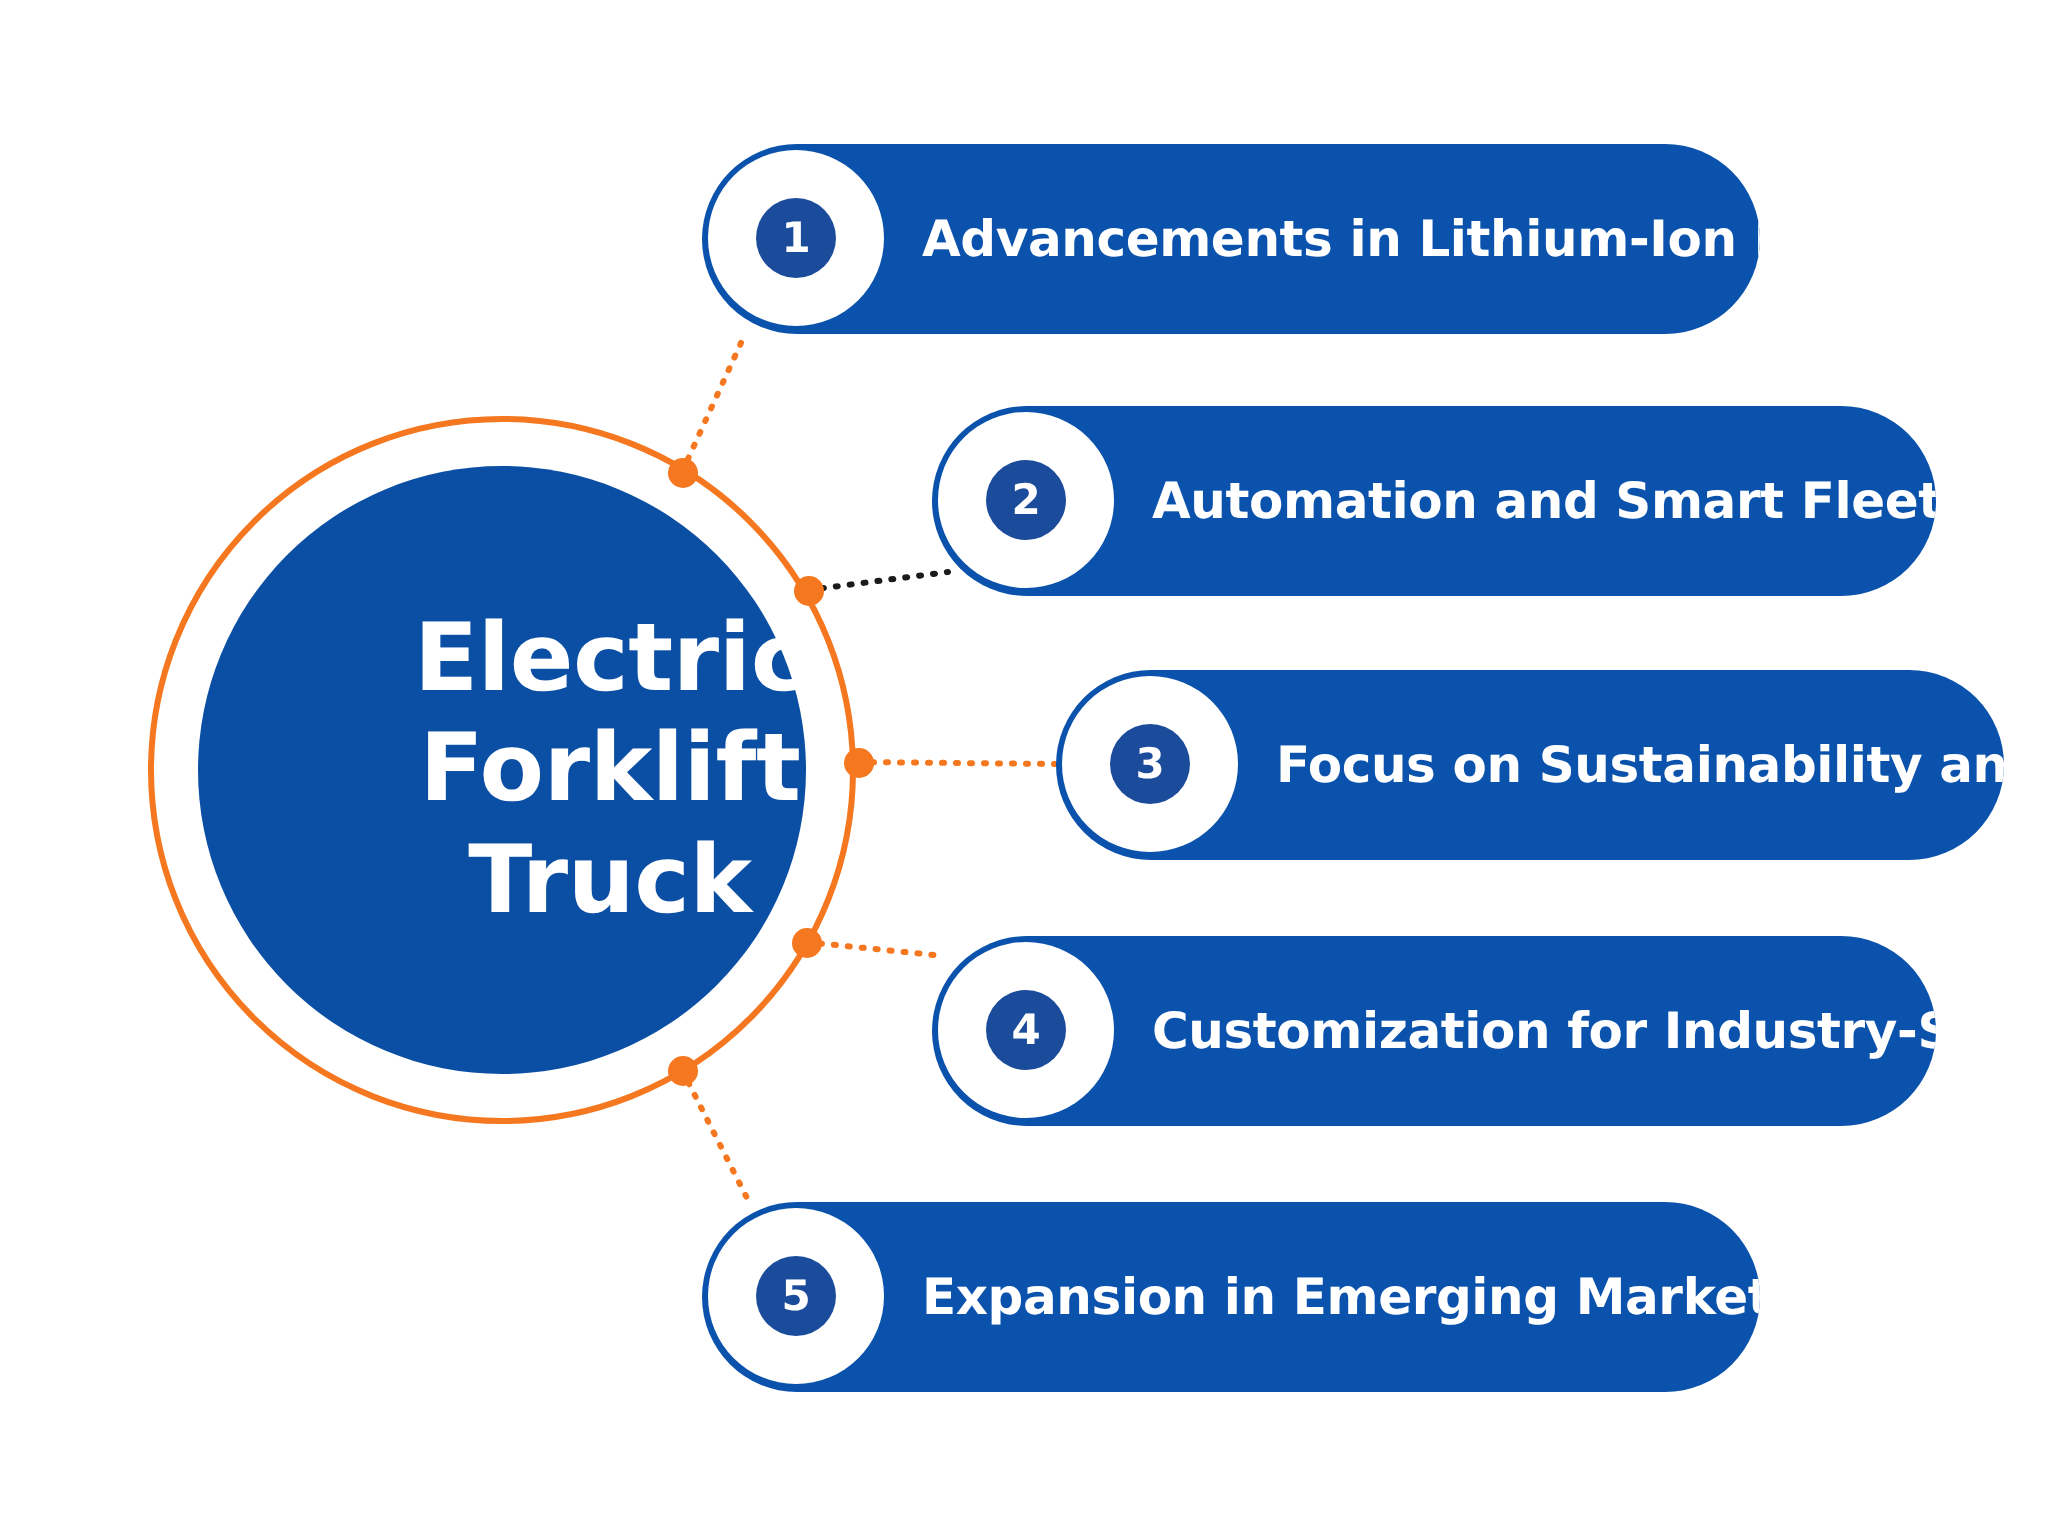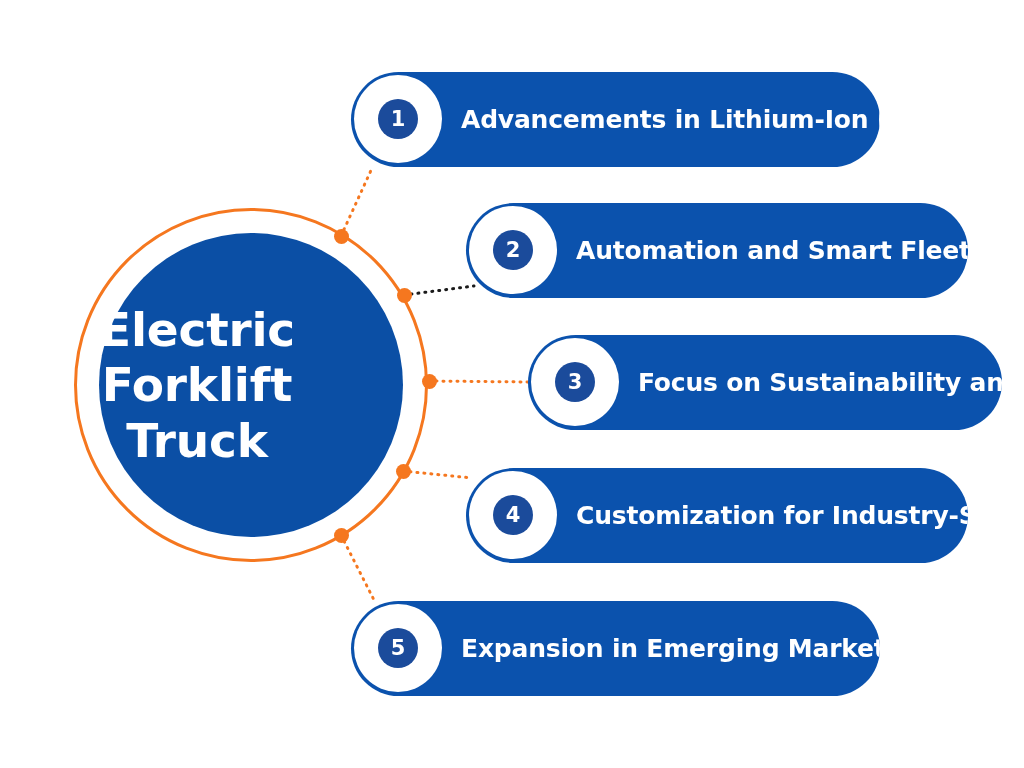--- a/index.html
+++ b/index.html
@@ -47,21 +47,21 @@
     position: absolute;
     left: 99px;
     top: 233px;
     width: 304px;
     height: 304px;
     border-radius: 50%;
     background: #0B4FA5;
     z-index: 3;
     display: flex;
     align-items: center;
-    justify-content: flex-start;
+    justify-content: flex-end;
   }
   .hub-title {
     color: #ffffff;
     font-size: 47px;
     font-weight: bold;
     line-height: 1.18;
     text-align: center;
     letter-spacing: -0.2px;
     white-space: pre-line;
     font-family: "DejaVu Sans", "Liberation Sans", sans-serif;

